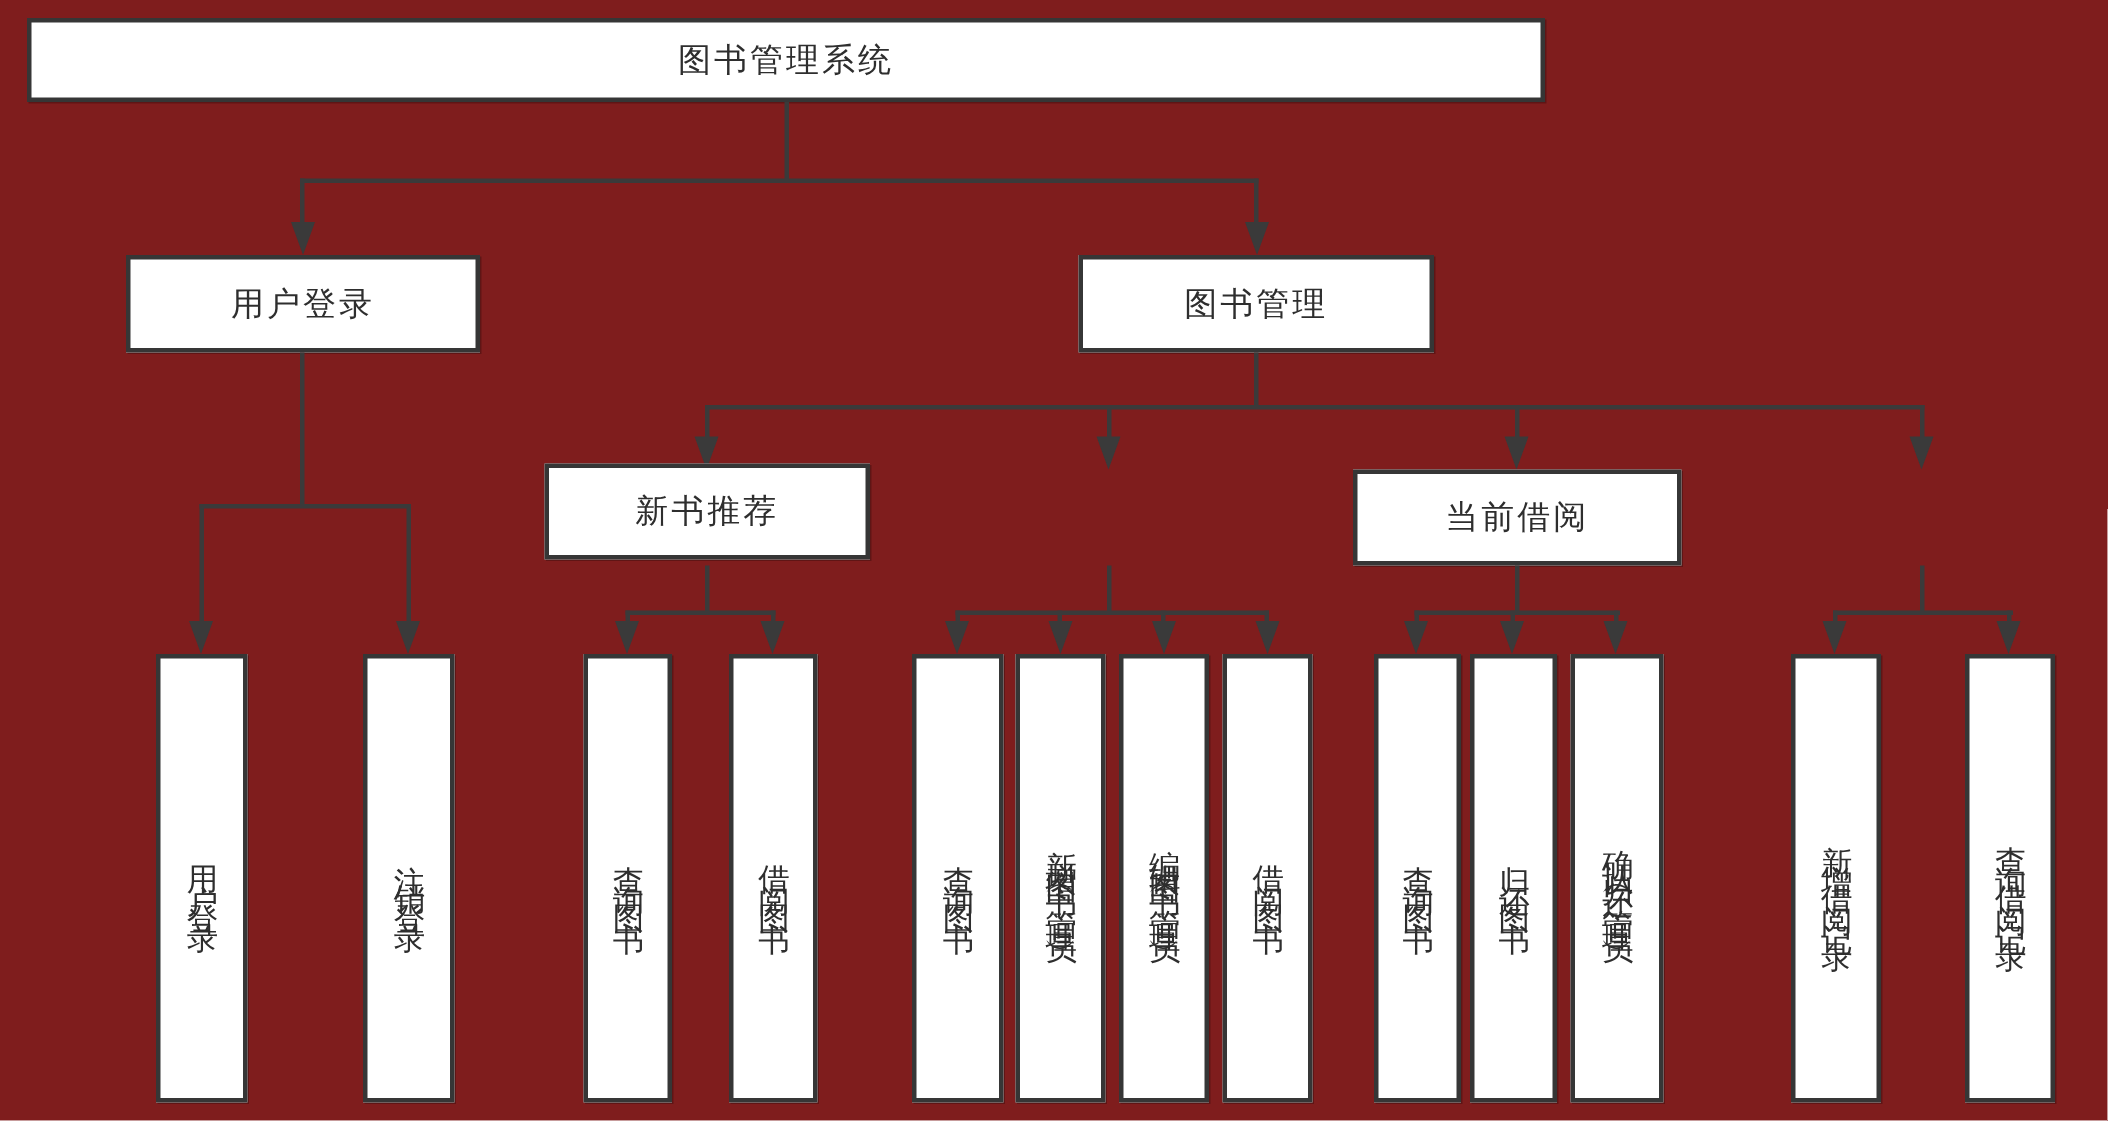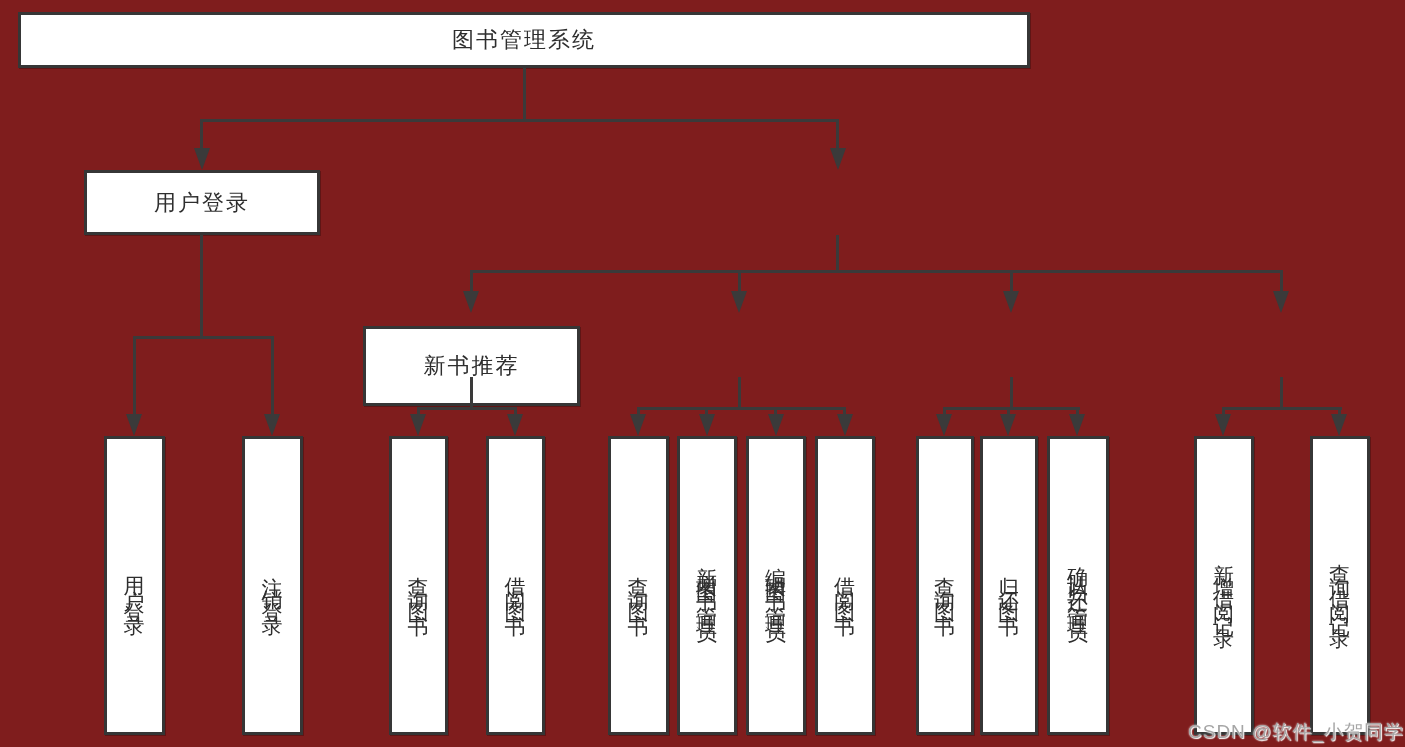--- a/index.html
+++ b/index.html
@@ -80,42 +80,48 @@
 
   <div class="line" style="left:523px; top:68px; width:3px; height:53px;"></div>
   <div class="line" style="left:200px; top:119px; width:639px; height:3px;"></div>
   <div class="line" style="left:200px; top:119px; width:3px; height:33px;"></div>
   <div class="line" style="left:836px; top:119px; width:3px; height:33px;"></div>
   <div class="arrow" style="left:194px; top:148px;"></div>
   <div class="arrow" style="left:830px; top:148px;"></div>
 
   <div class="box hbox" style="left:84px; top:170px; width:236px; height:65px;">
     <span class="lbl">用户登录</span>
+  </div>
+  <div class="box hbox" style="left:719px; top:170px; width:237px; height:65px;">
+    <span class="lbl">图书管理</span>
   </div>
 
   <div class="line" style="left:200px; top:235px; width:3px; height:103px;"></div>
   <div class="line" style="left:133px; top:336px; width:141px; height:3px;"></div>
   <div class="line" style="left:133px; top:336px; width:3px; height:80px;"></div>
   <div class="line" style="left:271px; top:336px; width:3px; height:80px;"></div>
   <div class="arrow" style="left:126px; top:414px;"></div>
   <div class="arrow" style="left:264px; top:414px;"></div>
 
   <div class="line" style="left:836px; top:235px; width:3px; height:37px;"></div>
   <div class="line" style="left:470px; top:270px; width:813px; height:3px;"></div>
   <div class="line" style="left:470px; top:270px; width:3px; height:25px;"></div>
   <div class="line" style="left:738px; top:270px; width:3px; height:25px;"></div>
   <div class="line" style="left:1010px; top:270px; width:3px; height:25px;"></div>
   <div class="line" style="left:1280px; top:270px; width:3px; height:25px;"></div>
   <div class="arrow" style="left:463px; top:291px;"></div>
   <div class="arrow" style="left:731px; top:291px;"></div>
   <div class="arrow" style="left:1003px; top:291px;"></div>
   <div class="arrow" style="left:1273px; top:291px;"></div>
 
-  <div class="box hbox" style="left:363px; top:326px; width:217px; height:80px;">
+  <div class="box hbox" style="left:363px; top:309px; width:217px; height:64px;">
     <span class="lbl">新书推荐</span>
+  </div>
+  <div class="box hbox" style="left:902px; top:313px; width:219px; height:64px;">
+    <span class="lbl">当前借阅</span>
   </div>
 
   <div class="line" style="left:470px; top:377px; width:3px; height:32px;"></div>
   <div class="line" style="left:417px; top:407px; width:100px; height:3px;"></div>
   <div class="line" style="left:417px; top:407px; width:3px; height:10px;"></div>
   <div class="line" style="left:514px; top:407px; width:3px; height:10px;"></div>
   <div class="arrow" style="left:410px; top:414px;"></div>
   <div class="arrow" style="left:507px; top:414px;"></div>
 
   <div class="line" style="left:738px; top:377px; width:3px; height:32px;"></div>
@@ -182,15 +188,14 @@
     <span class="lbl">确认归还（管理员）</span>
   </div>
 
   <div class="box vbox" style="left:1194px; top:436px; width:60px; height:299px;">
     <span class="lbl">新增借阅记录</span>
   </div>
   <div class="box vbox" style="left:1310px; top:436px; width:60px; height:299px;">
     <span class="lbl">查询借阅记录</span>
   </div>
 
-  <div class="watermark">CSDN @软件_小贺同学</div>
 
 </div>
 
 </body></html>

